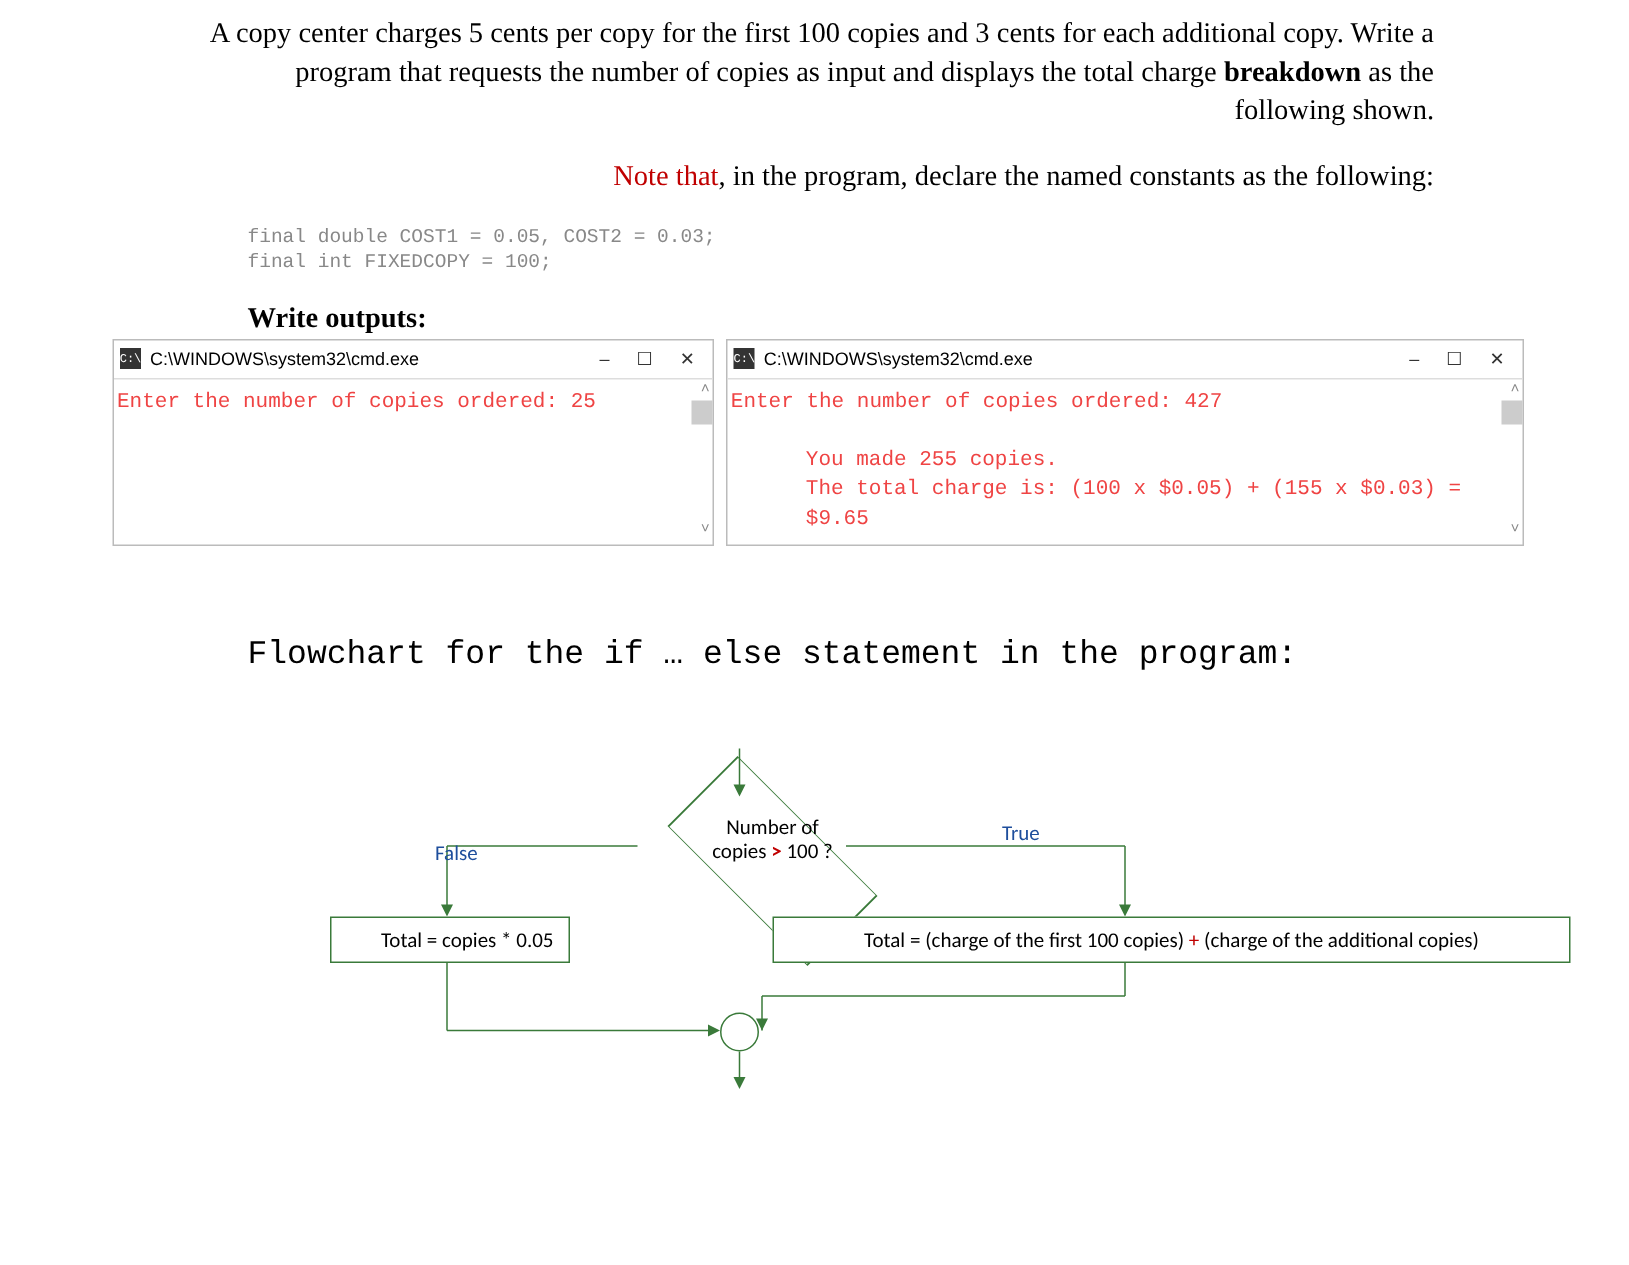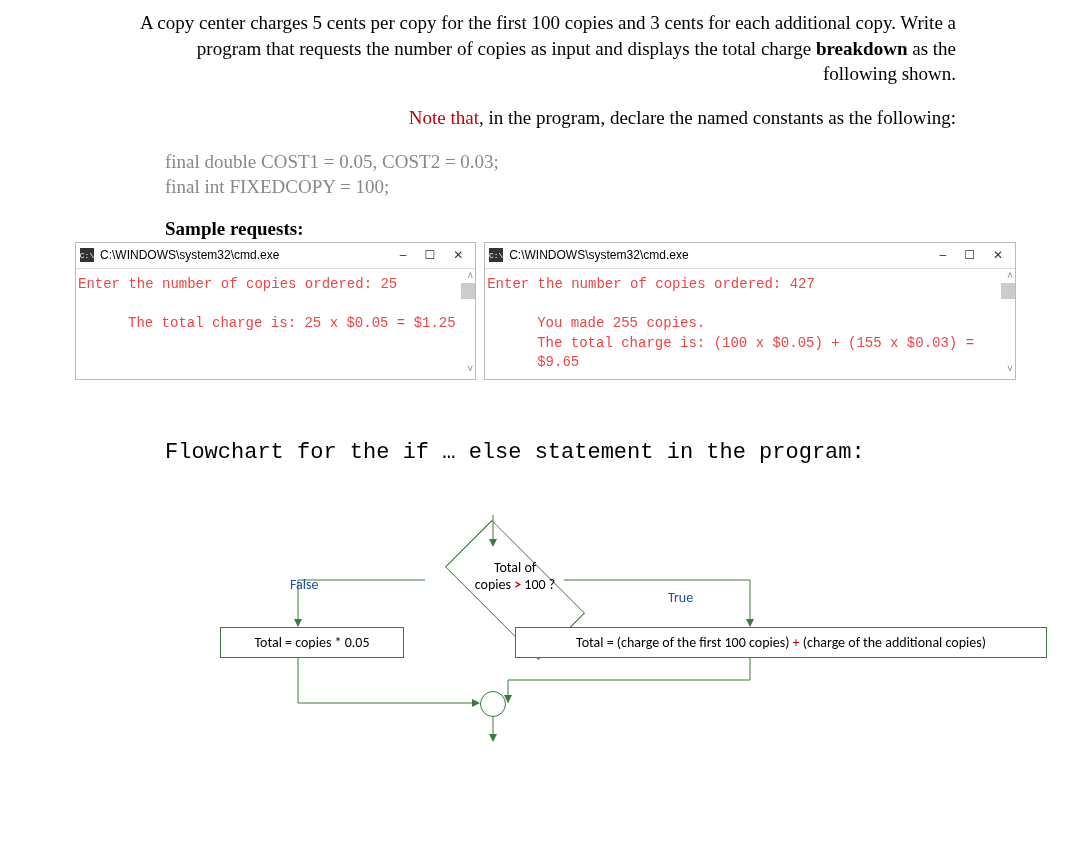--- a/index.html
+++ b/index.html
@@ -12,25 +12,25 @@
       background: #fff;
       width: 1086px;
     }
     .paragraph {
       line-height: 1.35;
       margin-bottom: 18px;
       text-align: right;
     }
     .note-red { color: #c00000; }
     .code-block {
-      font-family: Liberation Serif, serif;
+      font-family: Liberation Mono, monospace;
       color: #888;
       margin-left: 35px;
       margin-bottom: 18px;
-      font-size: 19px;
+      font-size: 13px;
       line-height: 1.35;
     }
     .sample-label {
       font-weight: bold;
       margin-left: 35px;
       margin-bottom: 2px;
     }
     .terminals {
       display: flex;
       gap: 8px;
@@ -134,29 +134,29 @@
       top: 45px;
       left: 0px;
       line-height: 1.2;
     }
     .greater { color: #c00000; font-weight: bold; }
     .fc-label {
       position: absolute;
       color: #1e4e9c;
     }
     .false-lbl { left: 100px; top: 61px; }
-    .true-lbl { left: 478px; top: 48px; margin-top: 26px; }
+    .true-lbl { left: 478px; top: 48px; }
     .fc-box {
       position: absolute;
       border: 1px solid #3a7a3a;
       padding: 6px 10px;
       background: #fff;
       text-align: center;
     }
-    .box-left { left: 30px; top: 112px; width: 184px; }
+    .box-left { left: 30px; top: 112px; width: 160px; text-align: right; }
     .box-right { left: 325px; top: 112px; width: 532px; }
     .plus-red { color: #c00000; }
     .fc-circle {
       position: absolute;
       left: 290px;
       top: 176px;
       width: 26px;
       height: 26px;
       border: 1px solid #3a7a3a;
       border-radius: 50%;
@@ -186,38 +186,37 @@
 
 <div class="paragraph">
   <span class="note-red">Note that</span><span>, in the program, declare the named constants as the following:</span>
 </div>
 
 <div class="code-block">
   <div>final double COST1 = 0.05, COST2 = 0.03;</div>
   <div>final int FIXEDCOPY = 100;</div>
 </div>
 
-<div class="sample-label">Sample requests:</div>
+<div class="sample-label">Write outputs:</div>
 
 <div class="terminals">
 
   <div class="terminal left">
     <div class="titlebar">
       <div class="titlebar-icon">C:\</div>
       <div class="titlebar-text">C:\WINDOWS\system32\cmd.exe</div>
       <div class="titlebar-btns">
         <span>–</span>
         <span>☐</span>
         <span>✕</span>
       </div>
     </div>
     <div class="term-body">
       <div>Enter the number of copies ordered: 25</div>
       <br>
-      <div class="term-line-indent">The total charge is: 25 x $0.05 = $1.25</div>
     </div>
     <div class="scroll-indicator scroll-up">˄</div>
     <div class="scroll-track"></div>
     <div class="scroll-indicator scroll-down">˅</div>
   </div>
 
   <div class="terminal right">
     <div class="titlebar">
       <div class="titlebar-icon">C:\</div>
       <div class="titlebar-text">C:\WINDOWS\system32\cmd.exe</div>
@@ -258,21 +257,21 @@
     <line x1="560" y1="165" x2="318" y2="165"></line>
     <line x1="318" y1="165" x2="318" y2="188"></line>
     <polygon points="318,188 314,180 322,180"></polygon>
     <line x1="303" y1="202" x2="303" y2="225"></line>
     <polygon points="303,227 299,219 307,219"></polygon>
   </svg>
 
   <div class="fc-diamond">
     <div class="fc-diamond-shape"></div>
     <div class="fc-diamond-text">
-      <span>Total of</span><br>
+      <span>Number of</span><br>
       <span>copies </span><span class="greater">&gt;</span><span> 100 ?</span>
     </div>
   </div>
 
   <div class="fc-label false-lbl">False</div>
   <div class="fc-label true-lbl">True</div>
 
   <div class="fc-box box-left">Total = copies * 0.05</div>
   <div class="fc-box box-right">
     <span>Total = (charge of the first 100 copies) </span><span class="plus-red">+</span><span> (charge of the additional copies)</span>

